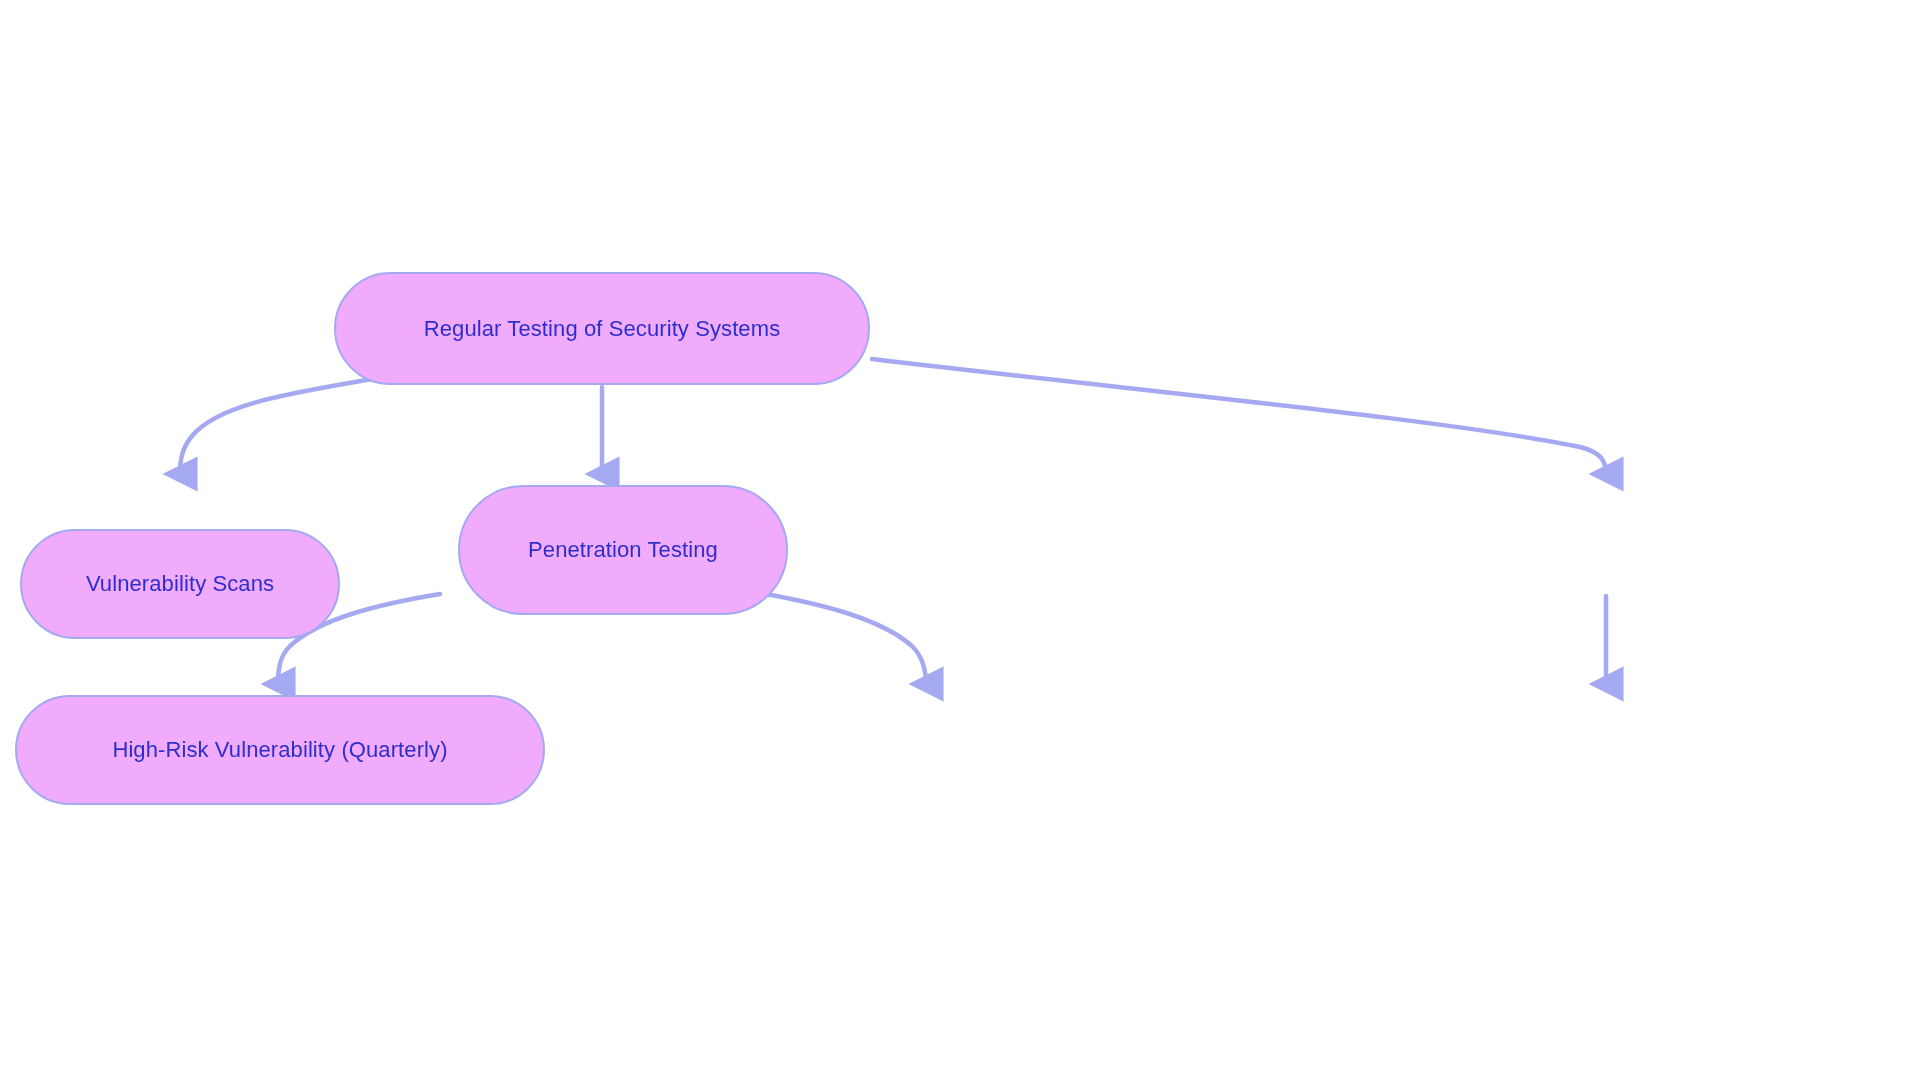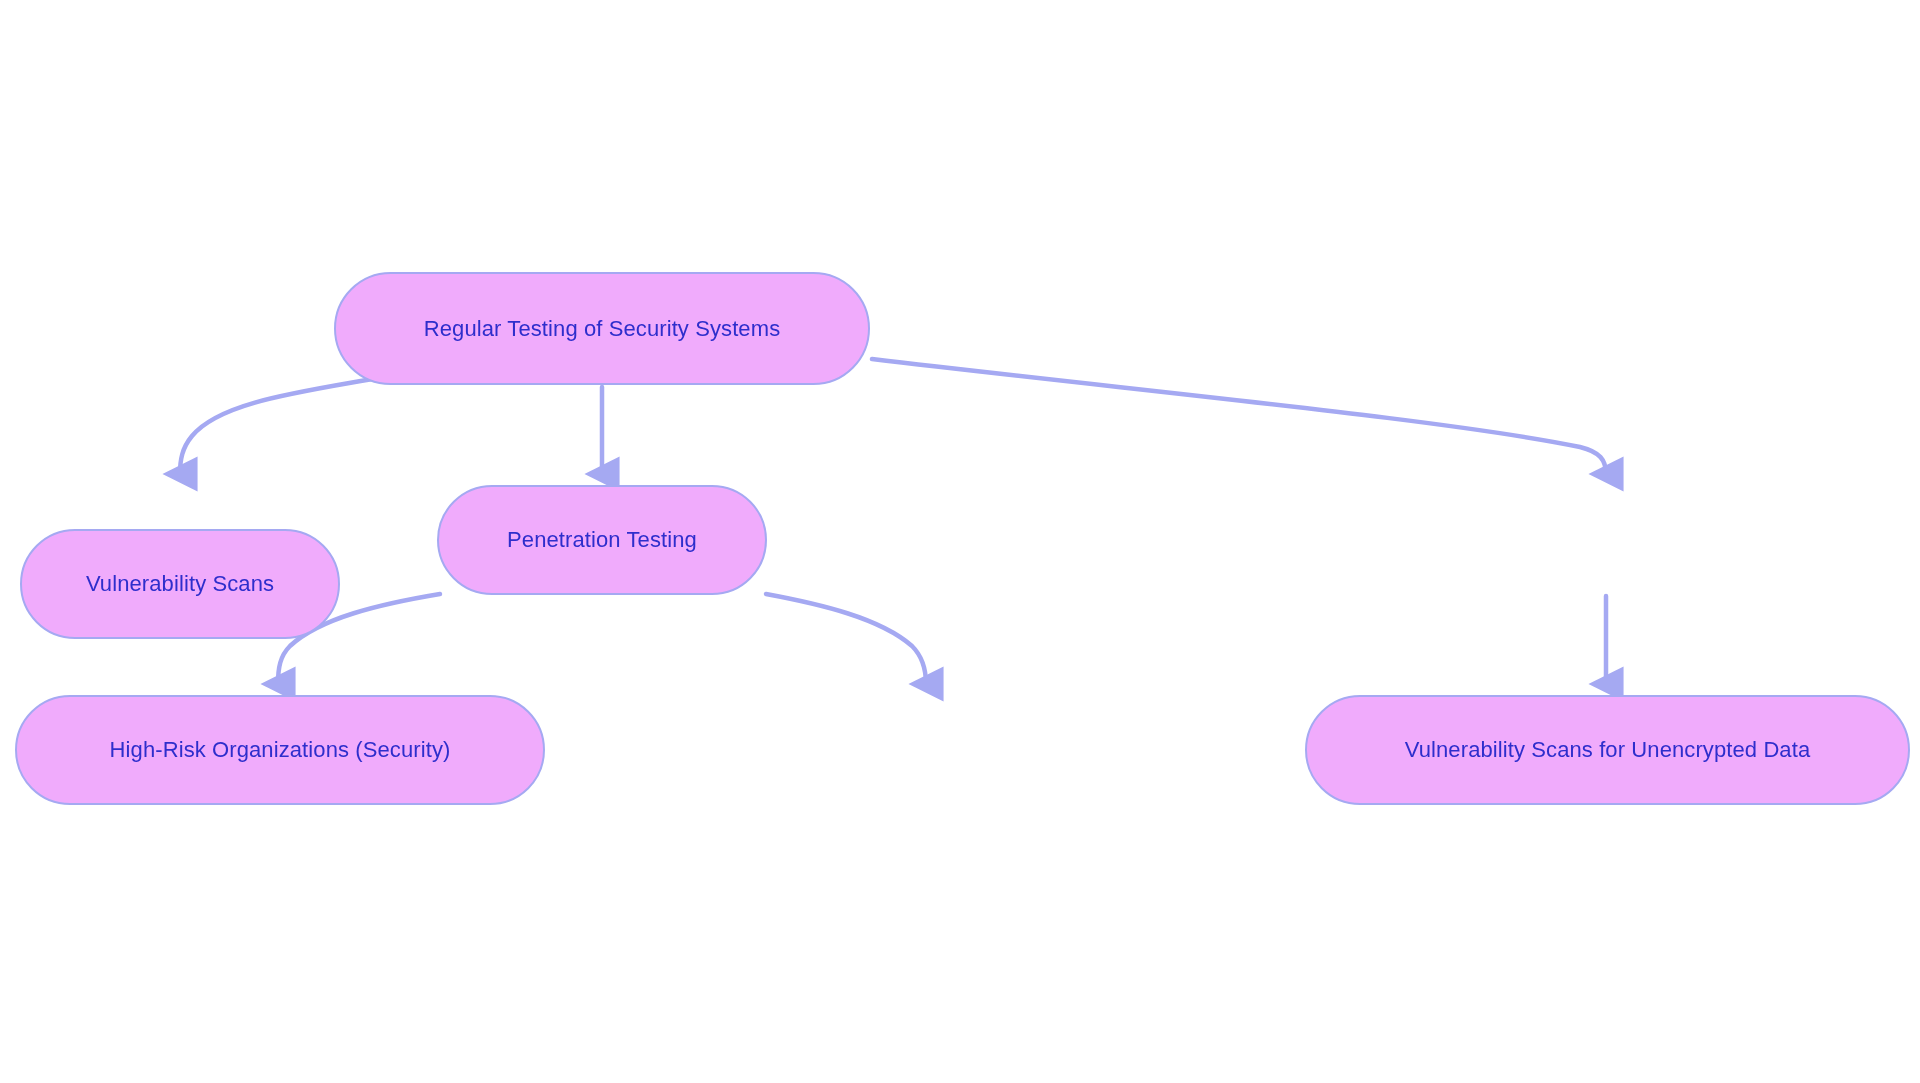--- a/index.html
+++ b/index.html
@@ -47,21 +47,21 @@
     z-index: 2;
   }
   .node-label {
     display: block;
     color: #2e2ecc;
   }
   
   #node-root        { left: 334px;  top: 272px; width: 536px; height: 113px; }
   
   #node-vuln-scans  { left: 20px;   top: 485px; width: 320px; height: 110px; margin-top: 44px; }
-  #node-pen-test    { left: 437px;  top: 485px; width: 330px; height: 110px; }
+  #node-pen-test    { left: 458px;  top: 485px; width: 330px; height: 130px; }
   #node-small-ent   { left: 1455px; top: 485px; width: 300px; height: 110px; }
   
   #node-high-risk   { left: 15px;   top: 695px; width: 530px; height: 110px; }
   #node-medium-risk { left: 643px;  top: 695px; width: 565px; height: 110px; }
   #node-vuln-unenc  { left: 1305px; top: 695px; width: 605px; height: 110px; }
 </style>
 </head>
 <body>
 
 <div id="canvas">
@@ -93,21 +93,18 @@
   <div class="node" id="node-vuln-scans">
     <span class="node-label">Vulnerability Scans</span>
   </div>
 
   <div class="node" id="node-pen-test">
     <span class="node-label">Penetration Testing</span>
   </div>
 
 
   <div class="node" id="node-high-risk">
-    <span class="node-label">High-Risk Organizations (Security)</span>
+    <span class="node-label">High-Risk Vulnerability (Quarterly)</span>
   </div>
 
 
-  <div class="node" id="node-vuln-unenc">
-    <span class="node-label">Vulnerability Scans for Unencrypted Data</span>
-  </div>
 
 </div>
 
 </body></html>

